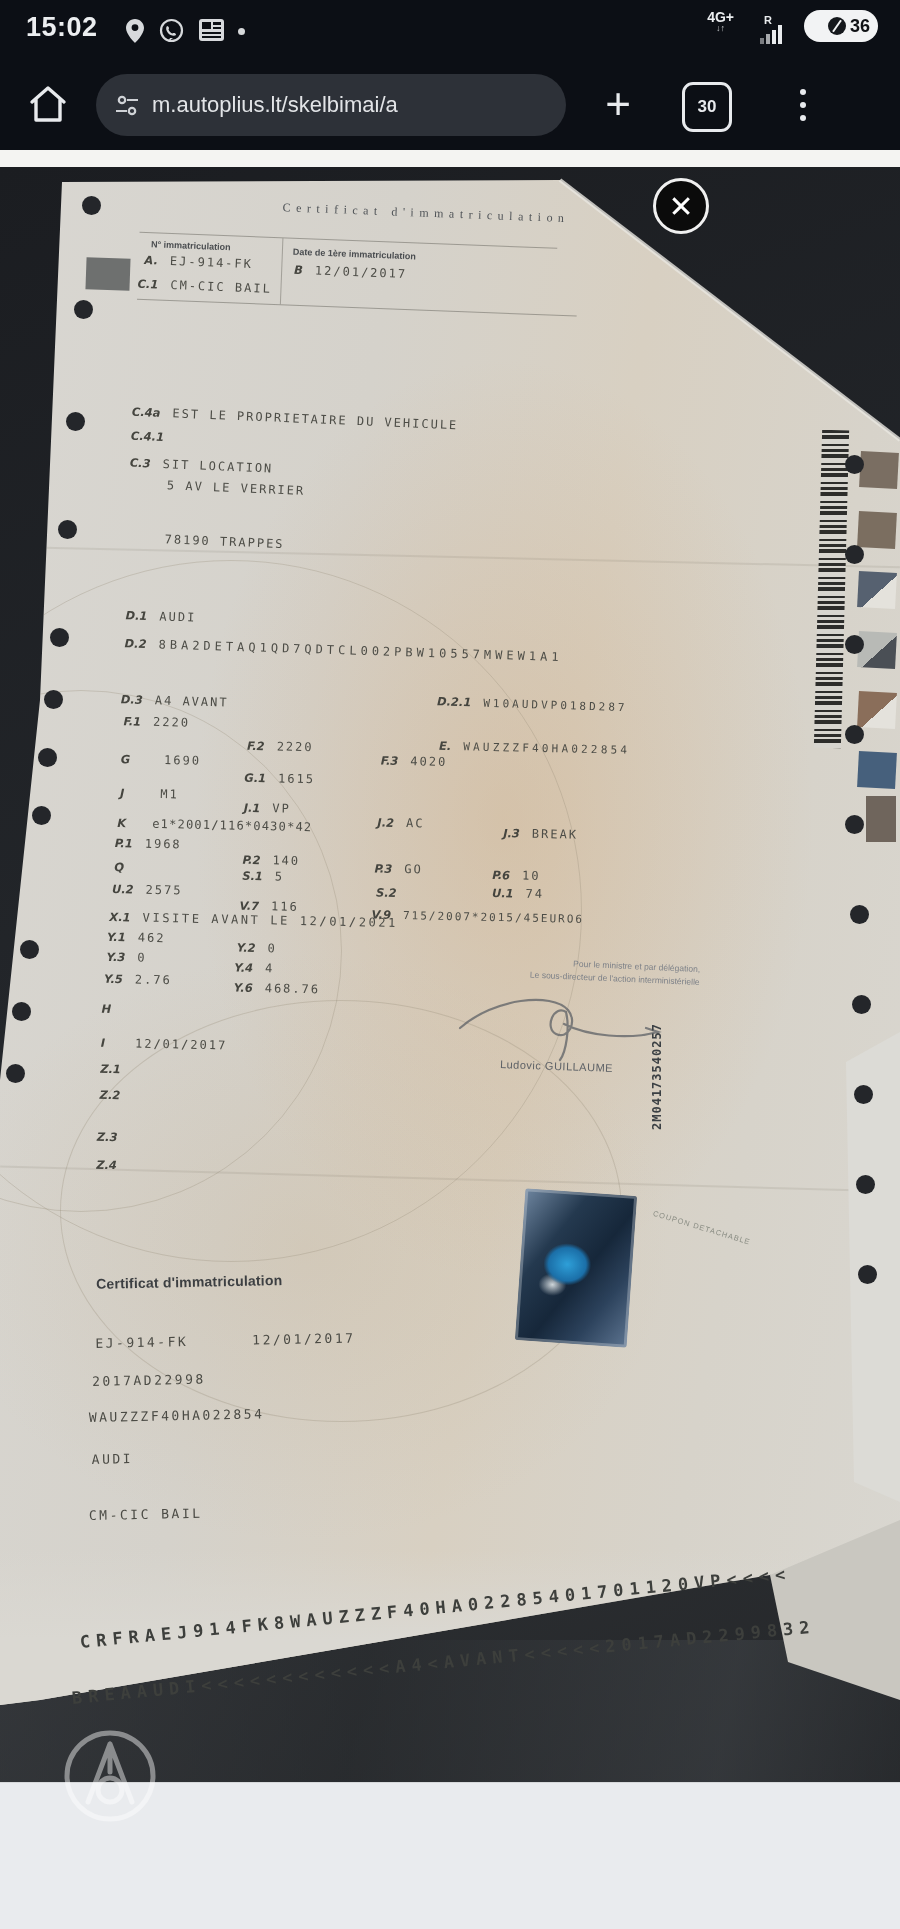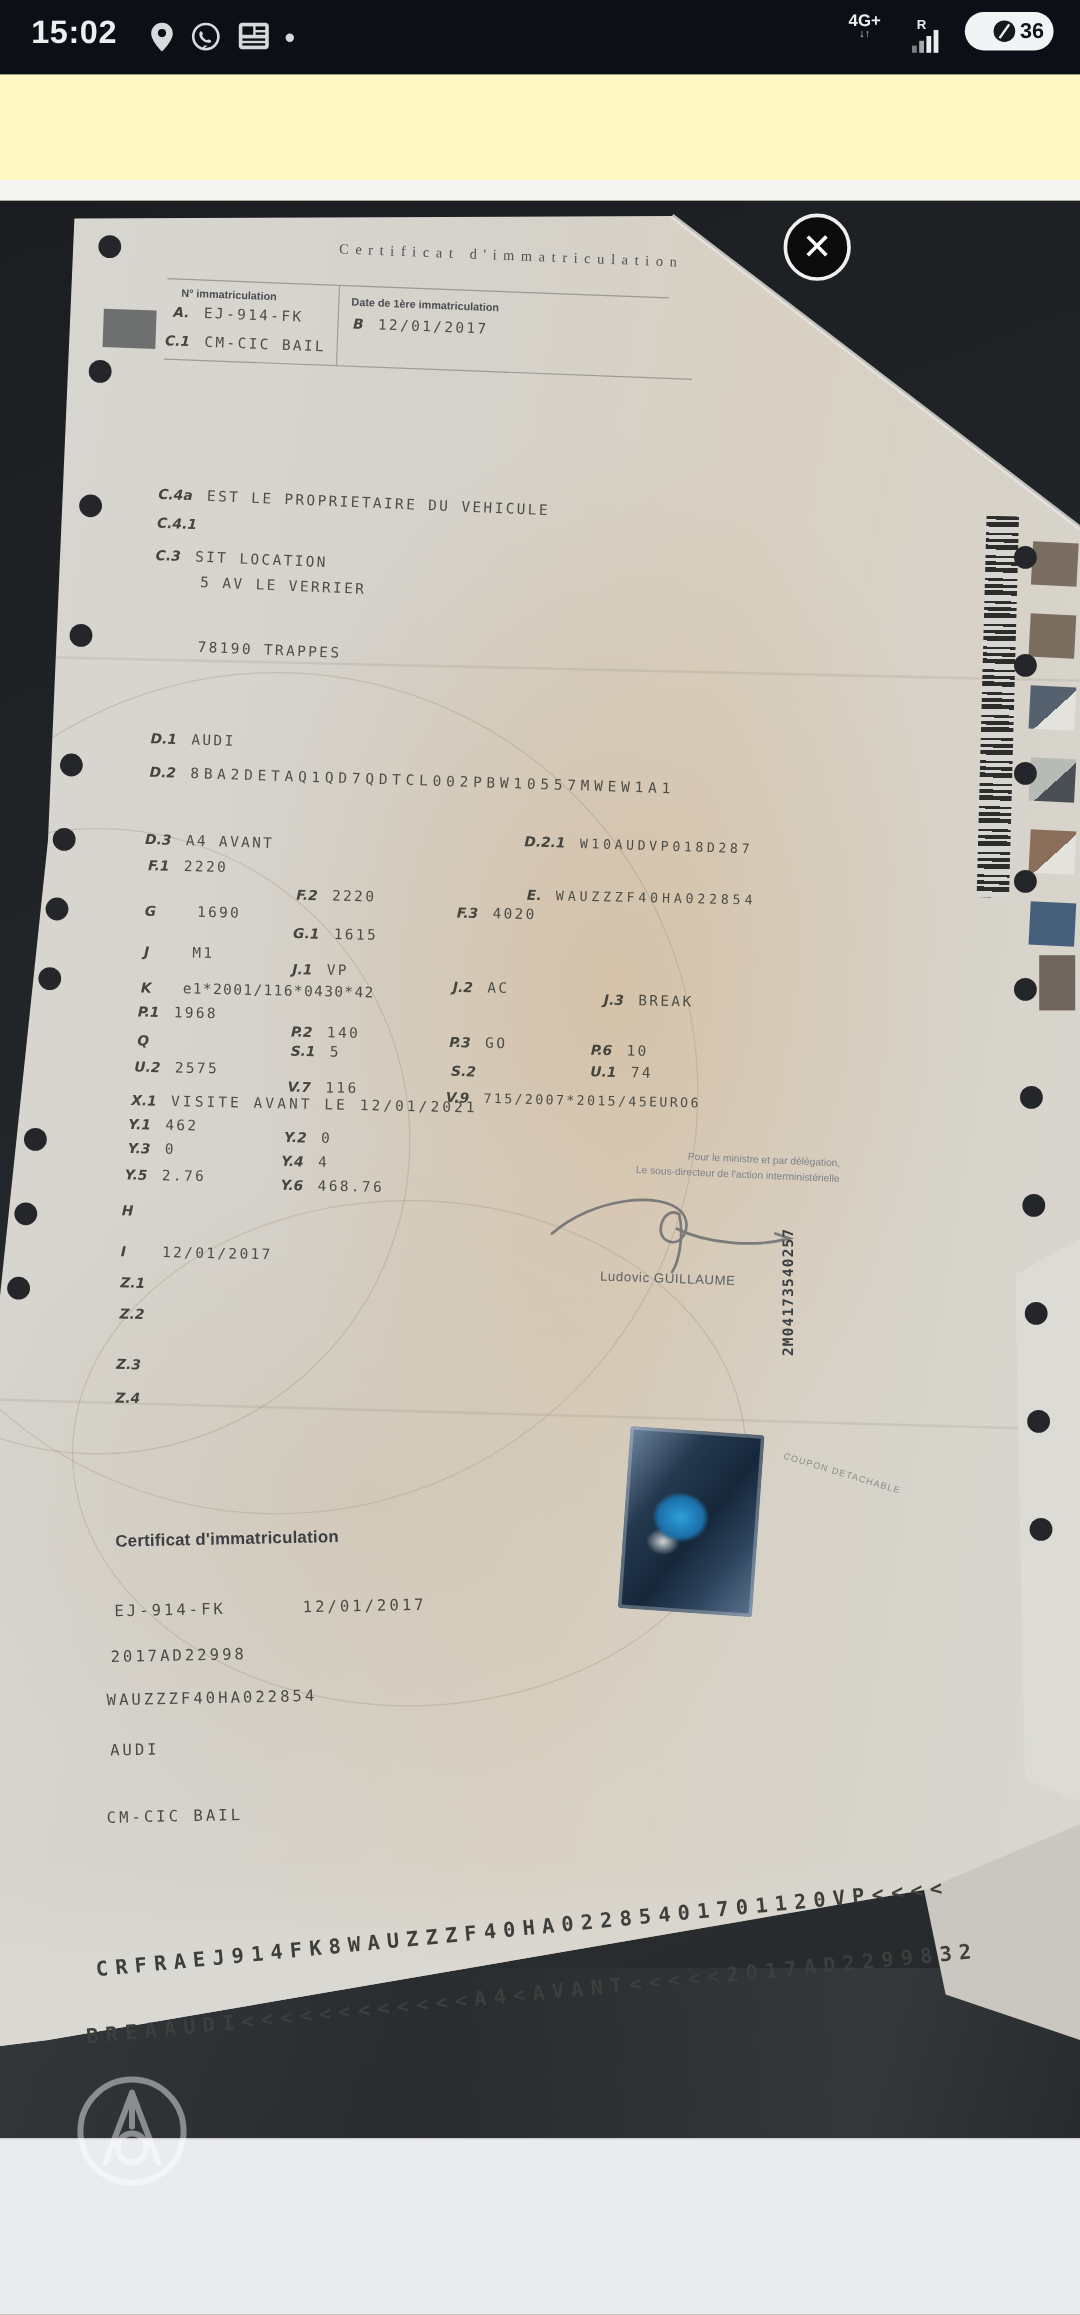--- a/index.html
+++ b/index.html
@@ -1,16 +1,16 @@
 <!DOCTYPE html>
 <html><head>
 <meta charset="utf-8">
 <style>
   html,body{margin:0;padding:0;background:#000;}
-  #stage{position:relative;width:900px;height:1929px;overflow:hidden;background:#fef9c3;
+  #stage{position:relative;width:900px;height:1929px;overflow:hidden;background:#ffffff;
          font-family:"Liberation Sans",sans-serif;}
   .abs{position:absolute;}
   
   #statusbar{left:0;top:0;width:900px;height:62px;background:#0c0f15;color:#eceef0;z-index:40;}
   #clock{left:26px;top:12px;font-size:27px;font-weight:700;letter-spacing:.5px;}
   .sticon{top:18px;opacity:.92;}
   #net-block{right:166px;top:10px;text-align:center;line-height:1;}
   #net-block .g4{font-size:14px;font-weight:700;}
   #net-block .arr{font-size:9px;opacity:.8;}
   #roam-bars{right:112px;top:12px;}
@@ -123,20 +123,43 @@
         <rect x="14" y="22" width="4" height="10" fill="#e9ebed" opacity=".7"></rect>
         <rect x="20" y="18" width="4" height="14" fill="#e9ebed"></rect>
         <rect x="26" y="13" width="4" height="19" fill="#e9ebed"></rect>
     </svg>
     <div class="abs" id="battery-pill">
       <span class="saver"></span>
       <span>36</span>
     </div>
   </div>
 
+  <div class="abs" id="browserbar">
+    <svg class="abs" id="home-btn" viewBox="0 0 48 48">
+        <path d="M8 22 L24 8 L40 22 M12 19 V40 H36 V19" fill="none" stroke="#e8eaed" stroke-width="3.4" stroke-linecap="round" stroke-linejoin="round"></path>
+      </svg>
+    <div class="abs" id="url-pill">
+      <svg width="26" height="26" viewBox="0 0 26 26">
+          <circle cx="8" cy="8" r="3.2" fill="none" stroke="#cfd2d6" stroke-width="2.2"></circle>
+          <line x1="13" y1="8" x2="24" y2="8" stroke="#cfd2d6" stroke-width="2.2"></line>
+          <circle cx="18" cy="19" r="3.2" fill="none" stroke="#cfd2d6" stroke-width="2.2"></circle>
+          <line x1="2" y1="19" x2="13" y2="19" stroke="#cfd2d6" stroke-width="2.2"></line>
+        </svg>
+      <span id="url-text">m.autoplius.lt/skelbimai/a</span>
+    </div>
+    <div class="abs" id="plus-btn">+</div>
+    <div class="abs" id="tab-btn">
+        <span>30</span>
+      </div>
+    <div class="abs" id="menu-btn">
+        <i></i>
+        <i></i>
+        <i></i>
+      </div>
+  </div>
 
   <div class="abs" id="white-strip"></div>
 
   <div class="abs" id="photo"></div>
   <div class="abs" id="table-streak" style="z-index:1;"></div>
   <div class="abs" id="under-sheet"></div>
   <div class="abs" id="paper">
     <div class="arc" style="left:-180px;top:690px;width:520px;height:520px;"></div>
     <div class="arc" style="left:-120px;top:560px;width:700px;height:700px;"></div>
     <div class="arc" style="left:60px;top:1000px;width:560px;height:420px;"></div>

